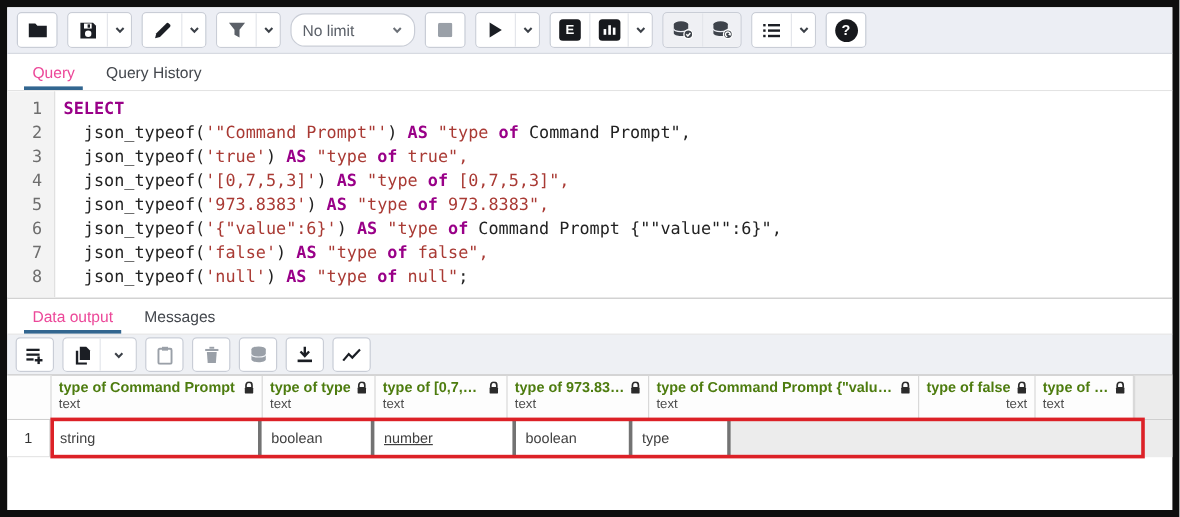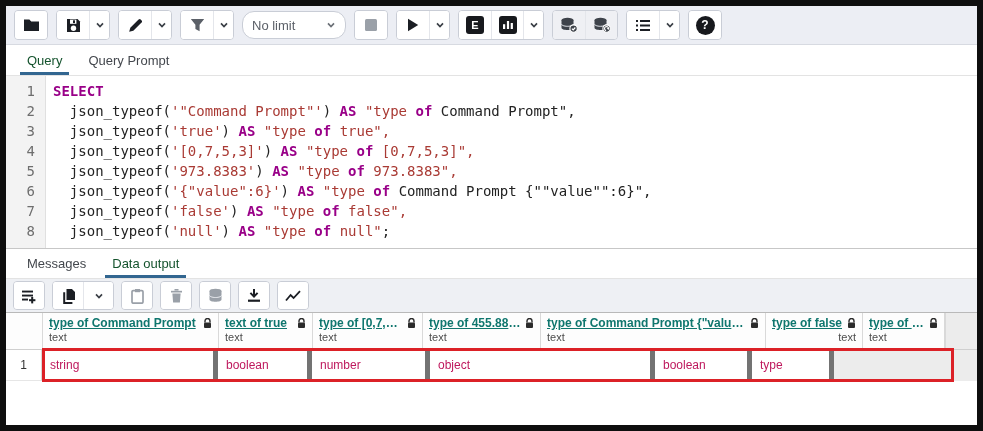--- a/index.html
+++ b/index.html
@@ -19,49 +19,49 @@
          font-size:11px;display:flex;align-items:center;justify-content:center;line-height:1;}
   .badge.round{border-radius:50%;width:19px;height:19px;font-size:12px;}
   .limit-select{width:104px;height:28px;background:#fff;border:1px solid #c9cdd6;border-radius:12px;
                 display:flex;align-items:center;justify-content:space-between;padding:0 9px;box-sizing:border-box;
                 font-size:13px;color:#5b6068;cursor:pointer;}
   
   .tabbar{display:flex;background:#fff;padding-left:8px;border-bottom:1px solid #e3e3e3;}
   .tabbar.qtabs{height:30px;}
   .tabbar.otabs{height:29px;border-top:1px solid #c7c7c7;}
   .tab{padding:0 13px;display:flex;align-items:center;font-size:13px;color:#43474d;position:relative;cursor:pointer;}
-  .tab.active{color:#14532d;}
+  .tab.active{color:#ec4899;}
   .tab.active::after{content:"";position:absolute;left:6px;right:6px;bottom:0;height:3px;background:var(--accent);}
   
   .editor{height:172px;display:flex;font-family:"DejaVu Sans Mono","Liberation Mono",monospace;
           font-size:14px;line-height:20px;background:#fff;overflow:hidden;}
   .gutter{width:40px;background:#f3f3f3;border-right:1px solid #e0e0e0;color:#6e6e6e;
           text-align:right;padding:5px 10px 0 0;box-sizing:border-box;flex:none;}
   .code{flex:1;padding:5px 0 0 7px;white-space:pre;}
   .tok-k{color:var(--kw);font-weight:bold;}
   .tok-s{color:var(--str);}
   .tok-t{color:#222;}
   
   .otoolbar{height:33px;background:#eef0f4;display:flex;align-items:center;gap:7px;padding:0 7px;}
   .otoolbar .tb-group{height:27px;}
   .otoolbar .tb-btn{min-width:30px;height:27px;}
   
   .grid{position:relative;background:#fff;}
   .ghead{display:flex;border-top:1px solid #b9b9b9;border-bottom:1px solid #cfcfcf;background:#fdfdfd;height:38px;box-sizing:border-box;}
   .gh-cell{box-sizing:border-box;border-right:1px solid #d9d9d9;padding:3px 6px 0 6px;flex:none;cursor:pointer;}
-  .gh-top{display:flex;align-items:center;justify-content:space-between;font-size:12px;font-weight:bold;color:#0f766e;gap:4px;text-decoration:underline;}
+  .gh-top{display:flex;align-items:center;justify-content:space-between;font-size:12px;font-weight:bold;color:#4d7c0f;gap:4px;}
   .gh-top .lbl{white-space:nowrap;overflow:hidden;text-overflow:ellipsis;}
   .gh-sub{font-size:11px;color:#4d4d4d;margin-top:1px;}
   .gh-rownum{width:36px;border-right:1px solid #d9d9d9;background:#fdfdfd;flex:none;}
   .gh-fill{flex:1;background:#ececec;border-left:1px solid #d9d9d9;}
   .grow{display:flex;height:31px;background:#fff;position:relative;}
   .g-rownum{width:36px;flex:none;display:flex;align-items:center;justify-content:center;font-size:12px;
             color:#333;border-right:1px solid #d9d9d9;border-bottom:1px solid #e6e6e6;box-sizing:border-box;cursor:pointer;}
-  .g-cell{box-sizing:border-box;flex:none;display:flex;align-items:center;padding:0 8px;font-size:12px;color:#be185d;
-          border-right:5px solid #737373;border-bottom:1px solid #eee;cursor:pointer;white-space:nowrap;}
+  .g-cell{box-sizing:border-box;flex:none;display:flex;align-items:center;padding:0 8px;font-size:12px;color:#404040;
+          border-right:3px solid #737373;border-bottom:1px solid #eee;cursor:pointer;white-space:nowrap;}
   .g-fill{flex:1;background:#ececec;}
   .redbox{position:absolute;left:36px;top:-2px;width:912px;height:34px;border:3px solid var(--hl);
           box-sizing:border-box;pointer-events:none;z-index:3;}
   svg{display:block;}
 </style>
 </head>
 <body>
 
 <div class="frame">
   <div class="mtoolbar" id="main-toolbar">
@@ -234,38 +234,38 @@
       <div class="tb-group">
         <button class="tb-btn">
           <span>
             <span class="badge round">?</span>
           </span>
         </button>
       </div>
     </div>
   <div class="tabbar qtabs" id="editor-tabbar">
       <div class="tab active">Query</div>
-      <div class="tab">Query Prompt</div>
+      <div class="tab">Query History</div>
     </div>
   <div class="editor">
     <div class="gutter" id="gutter">
         <div>1</div>
         <div>2</div>
         <div>3</div>
         <div>4</div>
         <div>5</div>
         <div>6</div>
         <div>7</div>
         <div>8</div>
       </div>
     <div class="code" id="code"><div><span class="tok-k">SELECT</span></div><div><span class="tok-t">  json_typeof(</span><span class="tok-s">'"Command Prompt"'</span><span class="tok-t">) </span><span class="tok-k">AS</span><span class="tok-t"> </span><span class="tok-s">"type</span><span class="tok-t"> </span><span class="tok-k">of</span><span class="tok-t"> Command Prompt",</span></div><div><span class="tok-t">  json_typeof(</span><span class="tok-s">'true'</span><span class="tok-t">) </span><span class="tok-k">AS</span><span class="tok-t"> </span><span class="tok-s">"type</span><span class="tok-t"> </span><span class="tok-k">of</span><span class="tok-t"> </span><span class="tok-s">true",</span></div><div><span class="tok-t">  json_typeof(</span><span class="tok-s">'[0,7,5,3]'</span><span class="tok-t">) </span><span class="tok-k">AS</span><span class="tok-t"> </span><span class="tok-s">"type</span><span class="tok-t"> </span><span class="tok-k">of</span><span class="tok-t"> </span><span class="tok-s">[0,7,5,3]",</span></div><div><span class="tok-t">  json_typeof(</span><span class="tok-s">'973.8383'</span><span class="tok-t">) </span><span class="tok-k">AS</span><span class="tok-t"> </span><span class="tok-s">"type</span><span class="tok-t"> </span><span class="tok-k">of</span><span class="tok-t"> </span><span class="tok-s">973.8383",</span></div><div><span class="tok-t">  json_typeof(</span><span class="tok-s">'{"value":6}'</span><span class="tok-t">) </span><span class="tok-k">AS</span><span class="tok-t"> </span><span class="tok-s">"type</span><span class="tok-t"> </span><span class="tok-k">of</span><span class="tok-t"> Command Prompt {""value"":6}",</span></div><div><span class="tok-t">  json_typeof(</span><span class="tok-s">'false'</span><span class="tok-t">) </span><span class="tok-k">AS</span><span class="tok-t"> </span><span class="tok-s">"type</span><span class="tok-t"> </span><span class="tok-k">of</span><span class="tok-t"> </span><span class="tok-s">false",</span></div><div><span class="tok-t">  json_typeof(</span><span class="tok-s">'null'</span><span class="tok-t">) </span><span class="tok-k">AS</span><span class="tok-t"> </span><span class="tok-s">"type</span><span class="tok-t"> </span><span class="tok-k">of</span><span class="tok-t"> </span><span class="tok-s">null"</span><span class="tok-t">;</span></div></div>
   </div>
   <div class="tabbar otabs" id="output-tabbar">
+      <div class="tab active">Data output</div>
       <div class="tab">Messages</div>
-      <div class="tab active">Data output</div>
     </div>
   <div class="otoolbar" id="output-toolbar">
       <div class="tb-group">
         <button class="tb-btn">
           <span>
             <svg width="16" height="16" viewBox="0 0 16 16">
               <g fill="currentColor">
                 <rect x="1" y="2.6" width="11" height="1.9"></rect>
                 <rect x="1" y="6.6" width="11" height="1.9"></rect>
                 <rect x="1" y="10.6" width="6" height="1.9"></rect>
@@ -355,21 +355,21 @@
               <svg width="9" height="11" viewBox="0 0 9 11">
                 <path d="M2 4.6V3a2.5 2.5 0 0 1 5 0v1.6" fill="none" stroke="currentColor" stroke-width="1.4"></path>
                 <rect x="1" y="4.6" width="7" height="5.4" rx="1" fill="currentColor"></rect>
               </svg>
             </span>
           </div>
           <div class="gh-sub">text</div>
         </div>
         <div class="gh-cell" style="width: 94px;">
           <div class="gh-top">
-            <span class="lbl">text of true</span>
+            <span class="lbl">type of type</span>
             <span style="color: rgb(43, 43, 43);">
               <svg width="9" height="11" viewBox="0 0 9 11">
                 <path d="M2 4.6V3a2.5 2.5 0 0 1 5 0v1.6" fill="none" stroke="currentColor" stroke-width="1.4"></path>
                 <rect x="1" y="4.6" width="7" height="5.4" rx="1" fill="currentColor"></rect>
               </svg>
             </span>
           </div>
           <div class="gh-sub">text</div>
         </div>
         <div class="gh-cell" style="width: 110px;">
@@ -379,21 +379,21 @@
               <svg width="9" height="11" viewBox="0 0 9 11">
                 <path d="M2 4.6V3a2.5 2.5 0 0 1 5 0v1.6" fill="none" stroke="currentColor" stroke-width="1.4"></path>
                 <rect x="1" y="4.6" width="7" height="5.4" rx="1" fill="currentColor"></rect>
               </svg>
             </span>
           </div>
           <div class="gh-sub">text</div>
         </div>
         <div class="gh-cell" style="width: 118px;">
           <div class="gh-top">
-            <span class="lbl">type of 455.8871</span>
+            <span class="lbl">type of 973.8383</span>
             <span style="color: rgb(43, 43, 43);">
               <svg width="9" height="11" viewBox="0 0 9 11">
                 <path d="M2 4.6V3a2.5 2.5 0 0 1 5 0v1.6" fill="none" stroke="currentColor" stroke-width="1.4"></path>
                 <rect x="1" y="4.6" width="7" height="5.4" rx="1" fill="currentColor"></rect>
               </svg>
             </span>
           </div>
           <div class="gh-sub">text</div>
         </div>
         <div class="gh-cell" style="width: 225px;">
@@ -432,22 +432,21 @@
           </div>
           <div class="gh-sub">text</div>
         </div>
         <div class="gh-fill"></div>
       </div>
     <div id="grid-body">
         <div class="grow">
           <div class="g-rownum">1</div>
           <div class="g-cell" style="width: 176px;">string</div>
           <div class="g-cell" style="width: 94px;">boolean</div>
-          <div class="g-cell" style="width: 118px;">number</div>
-          <div class="g-cell" style="width: 225px;">object</div>
+          <div class="g-cell" style="width: 118px; text-decoration: underline;">number</div>
           <div class="g-cell" style="width: 97px;">boolean</div>
           <div class="g-cell" style="width: 82px;">type</div>
           <div class="g-fill"></div>
           <div class="redbox"></div>
         </div>
       </div>
   </div>
 </div>
 
 </body></html>

